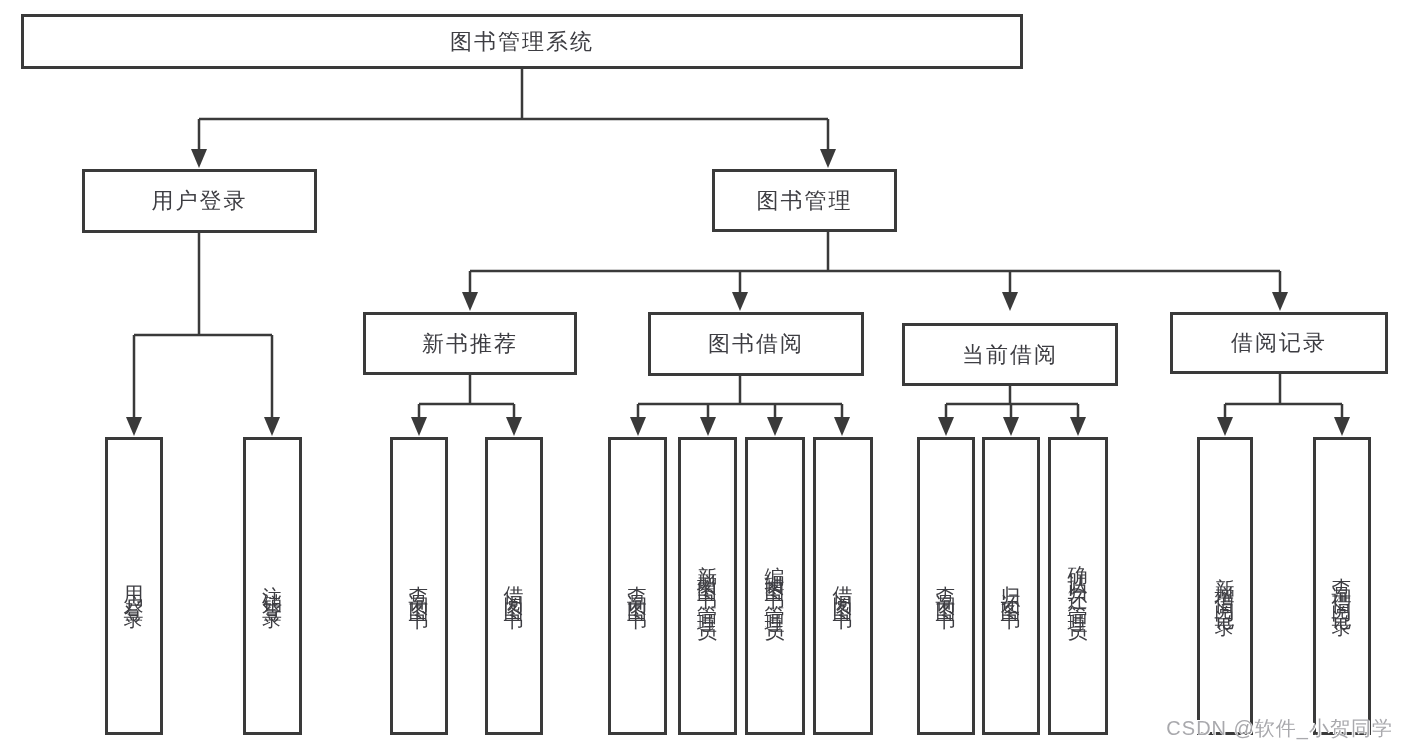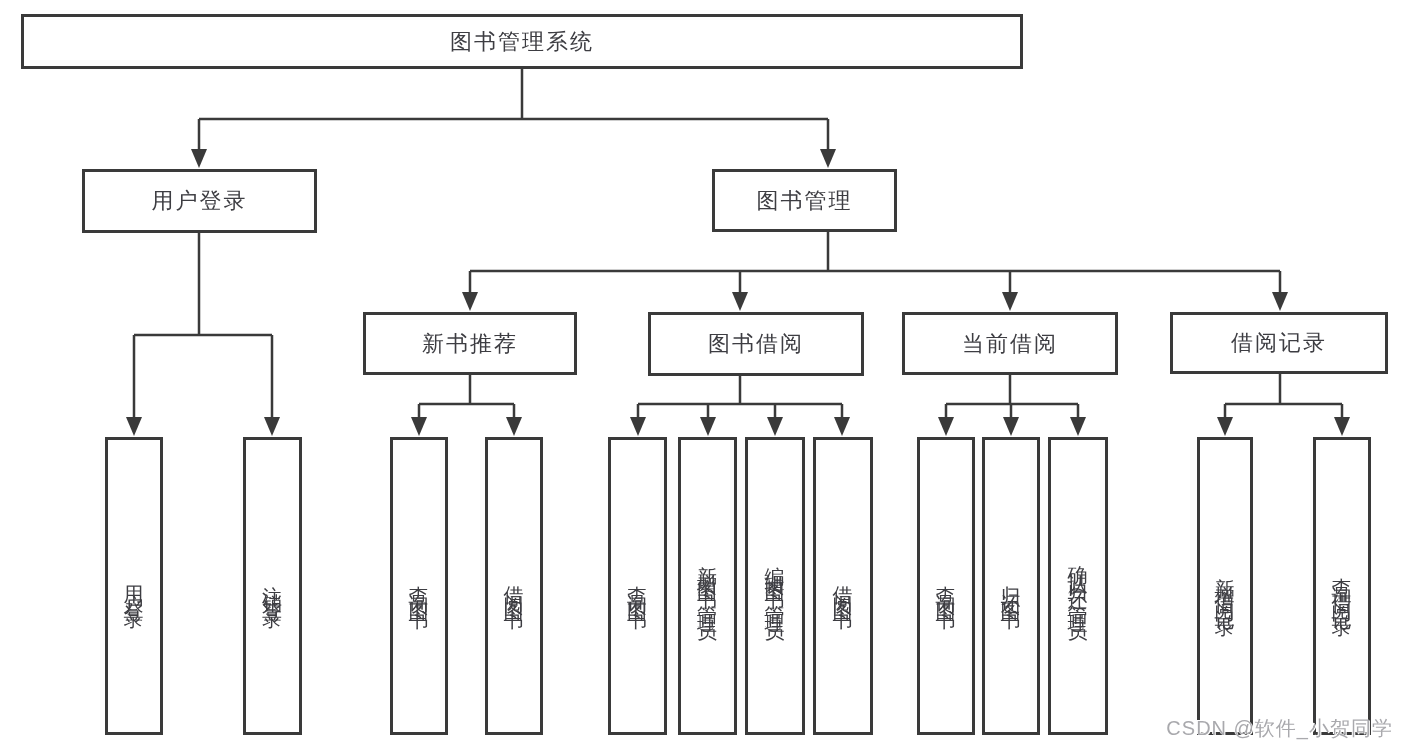--- a/index.html
+++ b/index.html
@@ -111,21 +111,21 @@
   <div class="node hbox" style="left:712px; top:169px; width:185px; height:63px;">
     <span>图书管理</span>
   </div>
 
   <div class="node hbox" style="left:363px; top:312px; width:214px; height:63px;">
     <span>新书推荐</span>
   </div>
   <div class="node hbox" style="left:632px; top:312px; width:216px; height:64px;margin-left:16px;">
     <span>图书借阅</span>
   </div>
-  <div class="node hbox" style="left:902px; top:312px; width:216px; height:63px;">
+  <div class="node hbox" style="left:902px; top:323px; width:216px; height:63px;">
     <span>当前借阅</span>
   </div>
   <div class="node hbox" style="left:1170px; top:312px; width:218px; height:62px;">
     <span>借阅记录</span>
   </div>
 
   <div class="node vbox" style="left:105px; top:437px; width:58px; height:298px;">
     <span class="vtext">用户登录</span>
   </div>
   <div class="node vbox" style="left:243px; top:437px; width:59px; height:298px;">

